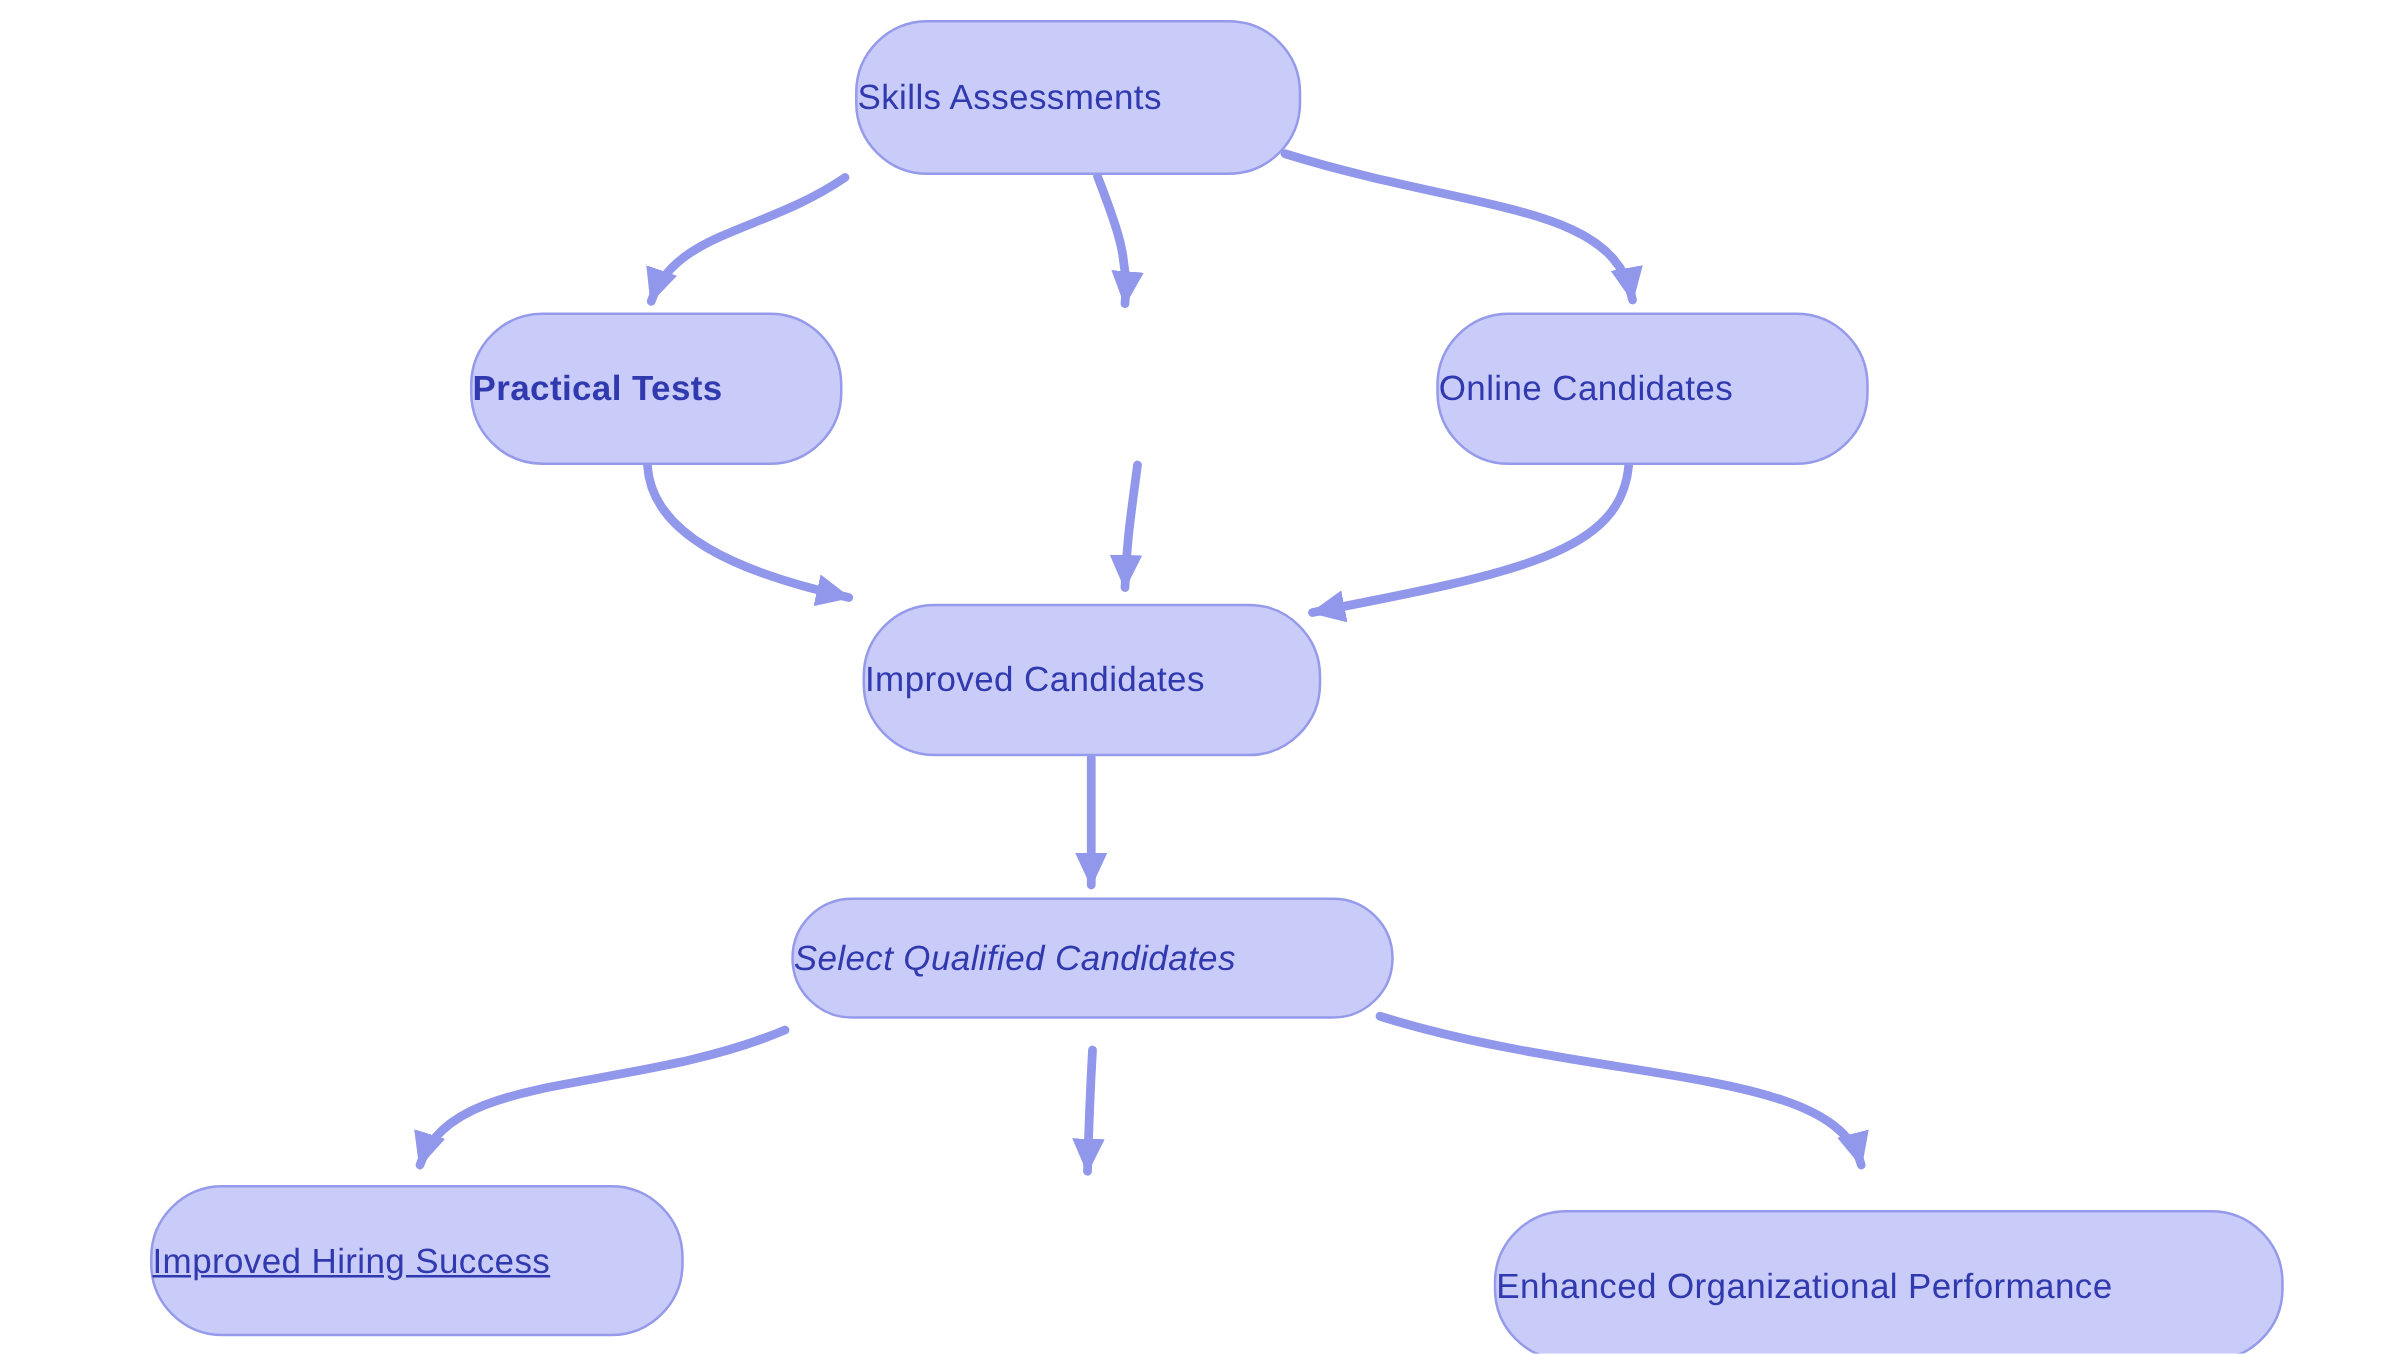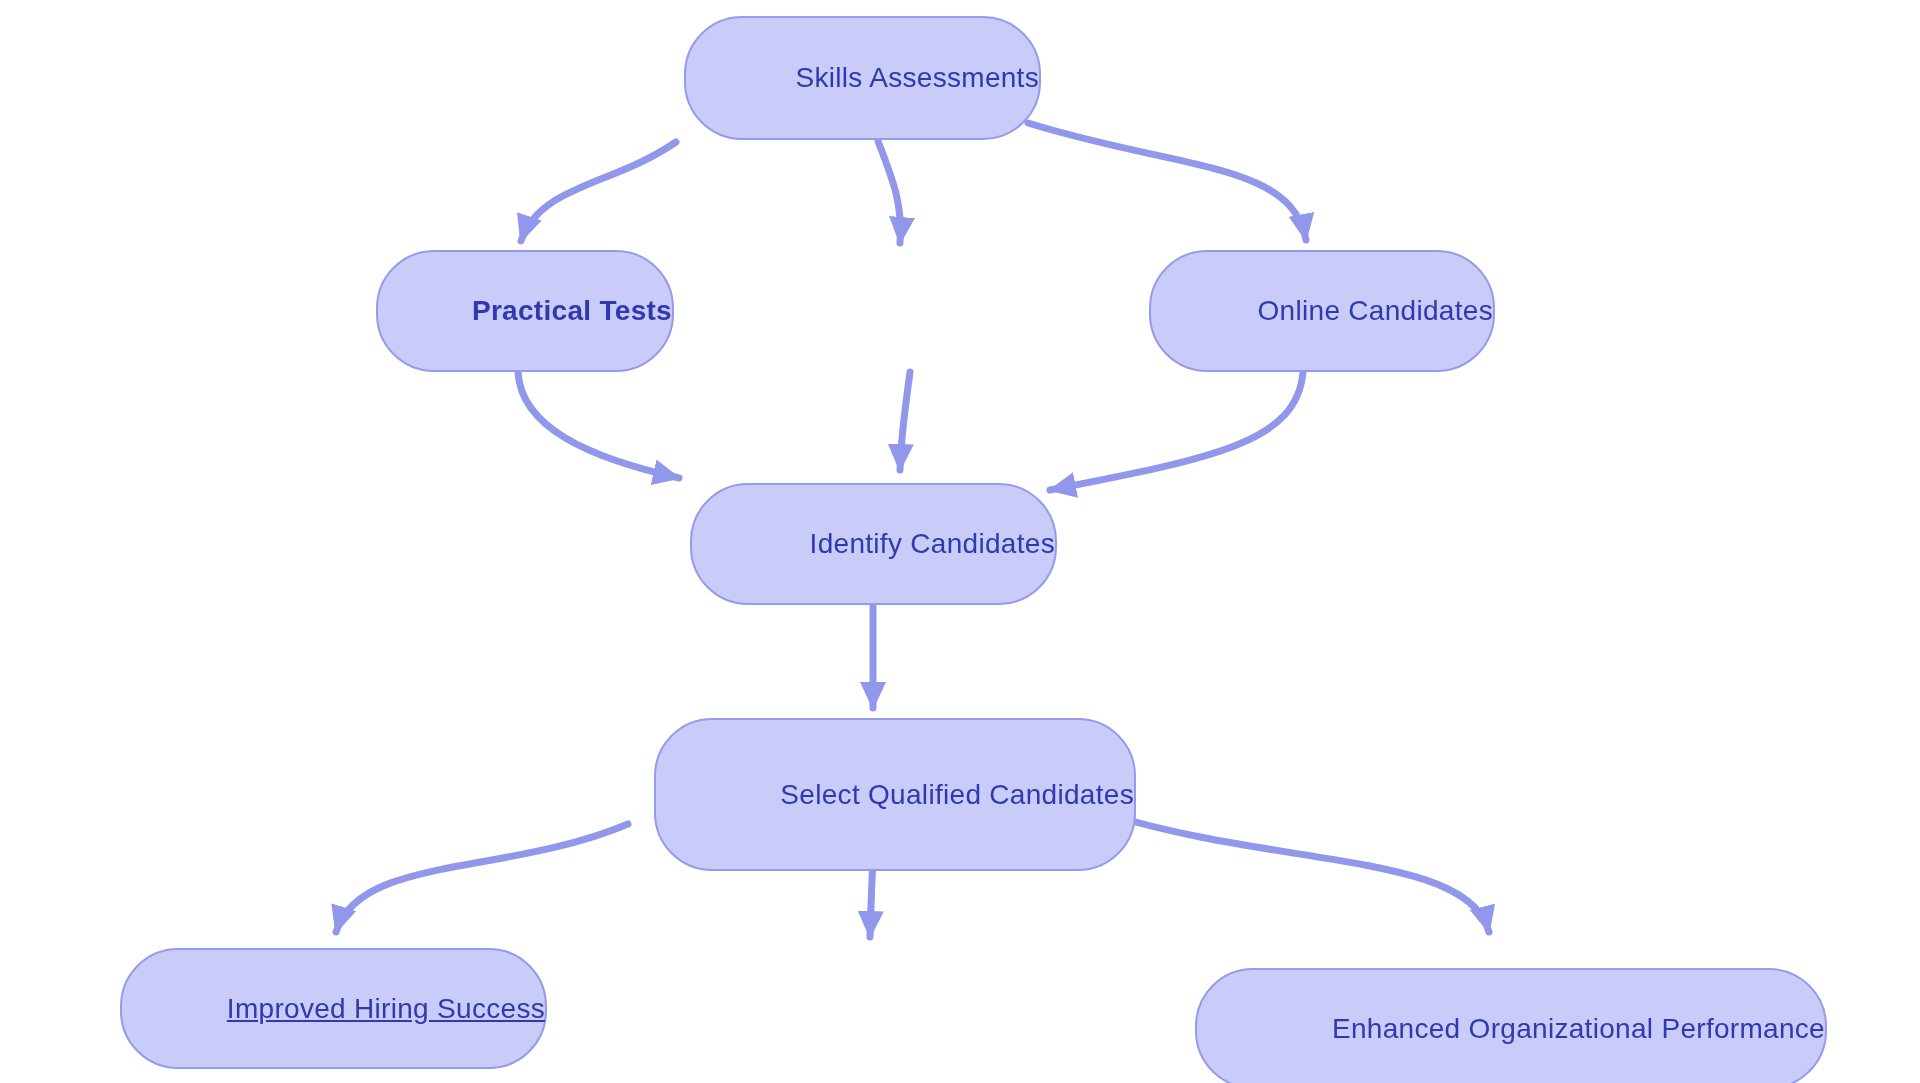--- a/index.html
+++ b/index.html
@@ -27,21 +27,21 @@
   .edges path.connector {
     fill: none;
     stroke: var(--arrow);
     stroke-width: 7;
     stroke-linecap: round;
   }
   .node {
     position: absolute;
     display: flex;
     align-items: center;
-    justify-content: flex-end;
+    justify-content: flex-start;
     background: var(--node-fill);
     border: 2.5px solid var(--node-border);
     border-radius: 58px;
     color: var(--node-text);
     font-size: 28px;
     letter-spacing: 0.3px;
     white-space: nowrap;
     text-align: center;
   }
 </style>
@@ -75,24 +75,24 @@
   <div class="node" style="left:376px; top:250px; width:298px; height:122px;font-weight:bold;">
     <span>Practical Tests</span>
   </div>
 
 
   <div class="node" style="left:1149px; top:250px; width:346px; height:122px;">
     <span>Online Candidates</span>
   </div>
 
   <div class="node" style="left:690px; top:483px; width:367px; height:122px;">
-    <span>Identify Candidates</span>
+    <span>Improved Candidates</span>
   </div>
 
-  <div class="node" style="left:654px; top:718px; width:482px; height:153px;">
+  <div class="node" style="left:633px; top:718px; width:482px; height:97px;font-style:italic;">
     <span>Select Qualified Candidates</span>
   </div>
 
   <div class="node" style="left:120px; top:948px; width:427px; height:121px;text-decoration:underline;">
     <span>Improved Hiring Success</span>
   </div>
 
 
   <div class="node" style="left:1195px; top:968px; width:632px; height:121px;">
     <span>Enhanced Organizational Performance</span>

